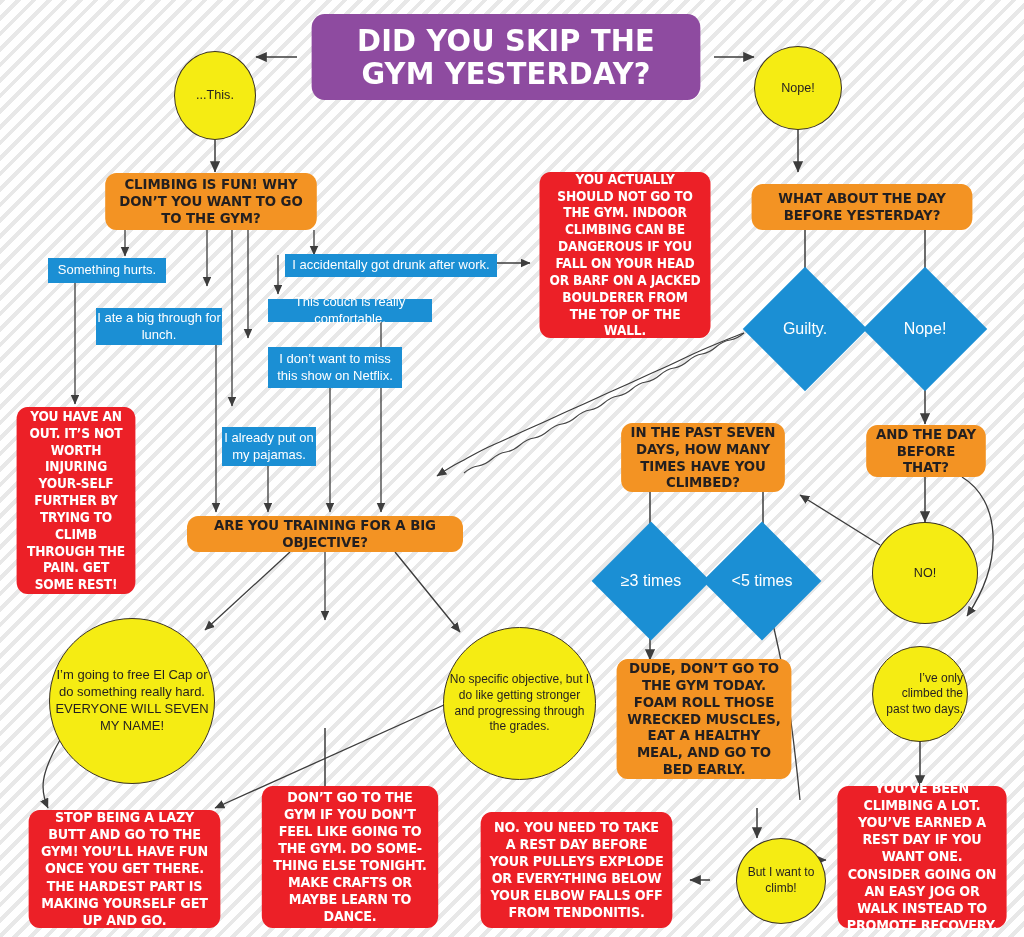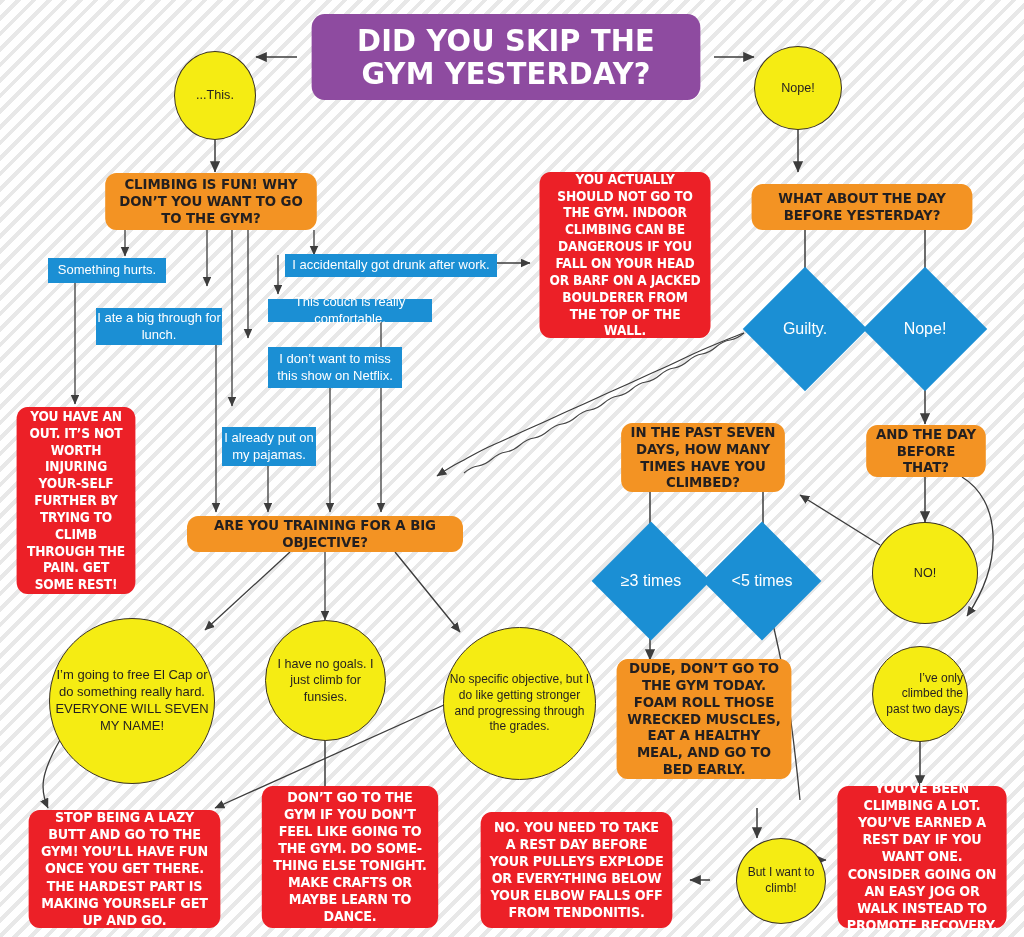--- a/index.html
+++ b/index.html
@@ -224,21 +224,20 @@
     <div class="diamond-shape"></div>
     <div class="diamond-text">&lt;5 times</div>
   </div>
 
   <div class="node circle" style="left:872px;top:522px;width:106px;height:102px;">NO!</div>
 
   <div class="node circle sm" style="left:872px;top:646px;width:96px;height:96px;text-align:right;">I’ve only climbed the past two days.</div>
 
   <div class="node circle big" style="left:49px;top:618px;width:166px;height:166px;">I’m going to free El Cap or do something really hard. EVERYONE WILL SEVEN MY NAME!</div>
 
-  <div class="node circle" style="left:265px;top:620px;width:121px;height:121px;">I have no goals. I just climb for funsies.</div>
 
   <div class="node circle sm" style="left:443px;top:627px;width:153px;height:153px;">No specific objective, but I do like getting stronger and progressing through the grades.</div>
 
   <div class="node orange-box" style="left:609px;top:659px;width:190px;height:120px;">DUDE, DON’T GO TO THE GYM TODAY. FOAM ROLL THOSE WRECKED MUSCLES, EAT A HEALTHY MEAL, AND GO TO BED EARLY.</div>
 
   <div class="node circle sm" style="left:736px;top:838px;width:90px;height:86px;">But I want to climb!</div>
 
   <div class="node red-box" style="left:18px;top:810px;width:213px;height:118px;">STOP BEING A LAZY BUTT AND GO TO THE GYM! YOU’LL HAVE FUN ONCE YOU GET THERE. THE HARDEST PART IS MAKING YOURSELF GET UP AND GO.</div>
 
   <div class="node red-box" style="left:252px;top:786px;width:196px;height:142px;">DON’T GO TO THE GYM IF YOU DON’T FEEL LIKE GOING TO THE GYM. DO SOME-THING ELSE TONIGHT. MAKE CRAFTS OR MAYBE LEARN TO DANCE.</div>

